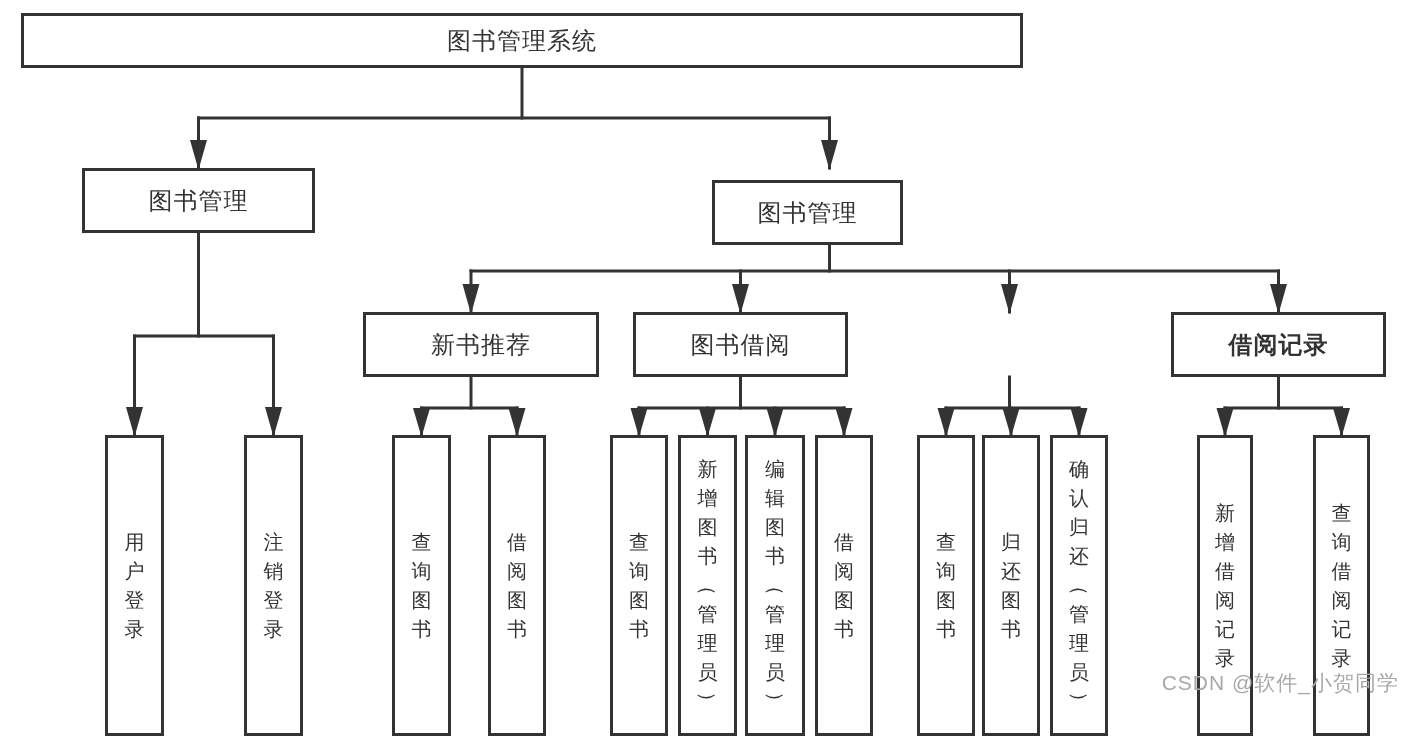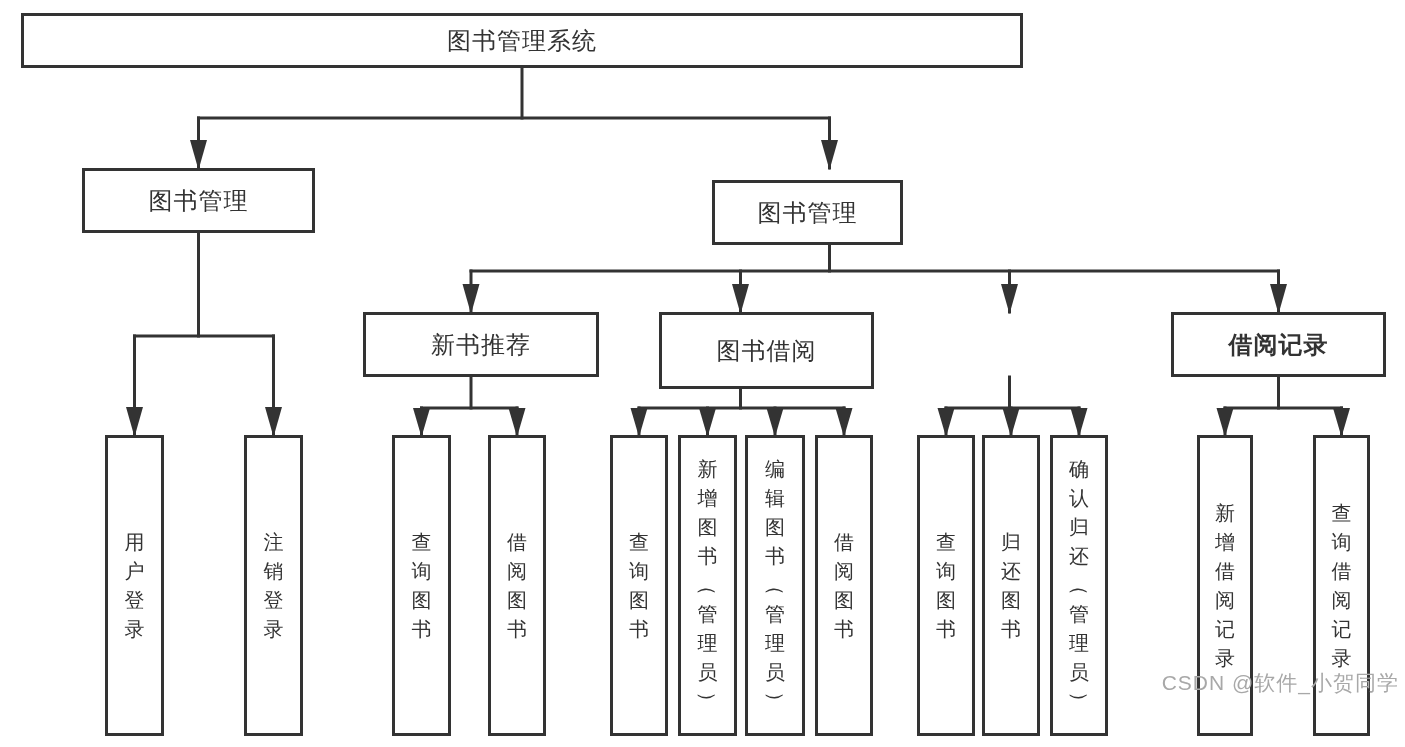--- a/index.html
+++ b/index.html
@@ -123,21 +123,21 @@
       </div>
       <div class="box h" style="left: 82px; top: 168px; width: 233px; height: 65px;">
         <span class="lbl">图书管理</span>
       </div>
       <div class="box h" style="left: 712px; top: 180px; width: 191px; height: 65px;">
         <span class="lbl">图书管理</span>
       </div>
       <div class="box h" style="left: 363px; top: 312px; width: 236px; height: 65px;">
         <span class="lbl">新书推荐</span>
       </div>
-      <div class="box h" style="left: 659px; top: 312px; width: 215px; height: 77px;">
+      <div class="box h" style="left: 633px; top: 312px; width: 215px; height: 65px;">
         <span class="lbl">图书借阅</span>
       </div>
       <div class="box h" style="left: 1171px; top: 312px; width: 215px; height: 65px; font-weight: bold;">
         <span class="lbl">借阅记录</span>
       </div>
       <div class="box v" style="left: 105px; top: 435px; width: 59px; height: 301px;">
         <span class="ch">用</span>
         <span class="ch">户</span>
         <span class="ch">登</span>
         <span class="ch">录</span>

